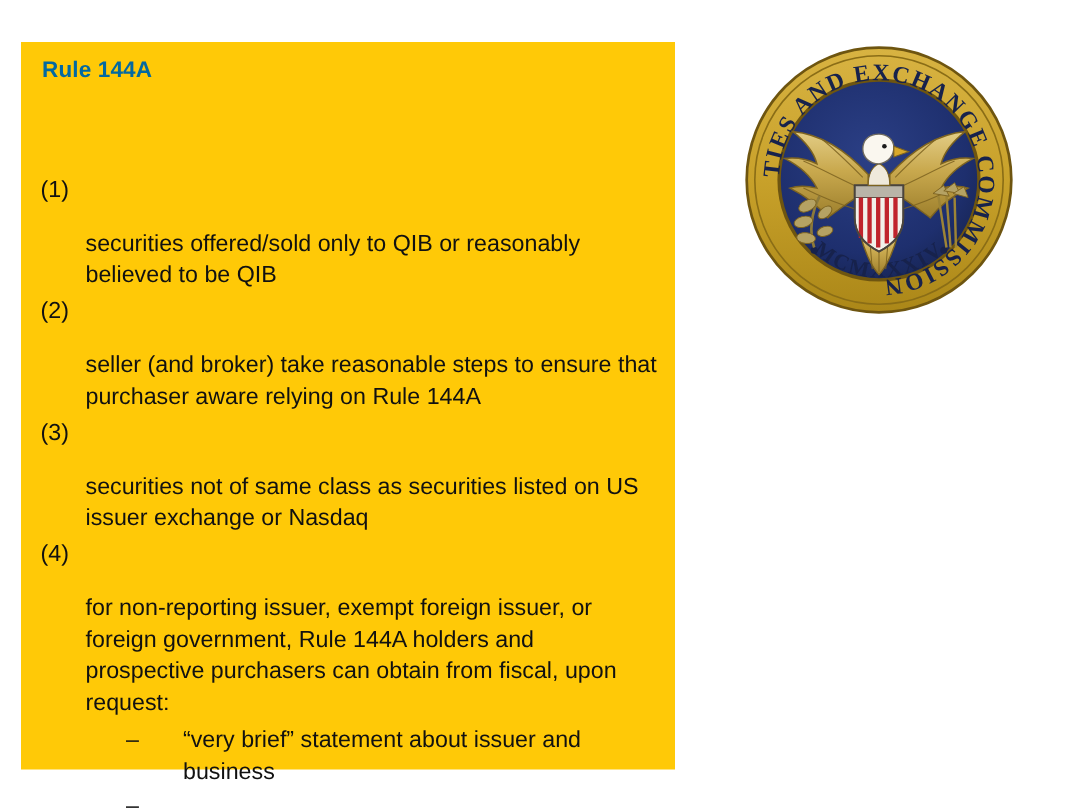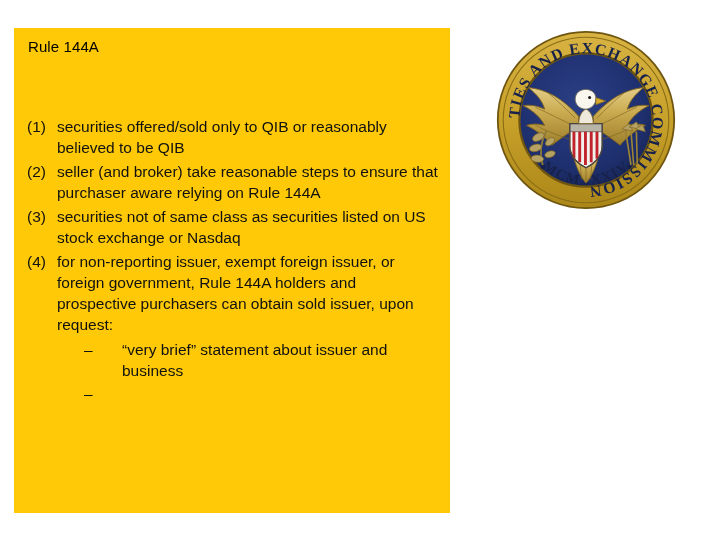--- a/index.html
+++ b/index.html
@@ -35,22 +35,22 @@
   }
 
   .heading-block {
     position: absolute;
     left: 14px;
     top: 6px;
     width: 408px;
   }
   .heading-line {
     font-size: 15px;
-    font-weight: normal;
-    color: #000000;
+    font-weight: bold;
+    color: #0369a1;
     line-height: 25px;
     letter-spacing: 0.1px;
   }
 
   .list-block {
     position: absolute;
     left: 0;
     top: 88px;
     width: 436px;
   }
@@ -68,20 +68,21 @@
     font-size: 15.5px;
     color: #111111;
     line-height: 21px;
   }
   .num-text {
     flex: 1 1 auto;
     font-size: 15.5px;
     color: #111111;
     line-height: 21px;
     padding-right: 12px;
+    margin-top: 36px;
   }
 
   .sub-list {
     margin-top: 4px;
   }
   .dash-item {
     display: flex;
     align-items: flex-start;
     margin-bottom: 2px;
   }
@@ -134,26 +135,26 @@
         <span class="num-text">securities offered/sold only to QIB or reasonably believed to be QIB</span>
       </div>
 
       <div class="numbered-item">
         <span class="num-marker">(2)</span>
         <span class="num-text">seller (and broker) take reasonable steps to ensure that purchaser aware relying on Rule 144A</span>
       </div>
 
       <div class="numbered-item">
         <span class="num-marker">(3)</span>
-        <span class="num-text">securities not of same class as securities listed on US stock exchange or Nasdaq</span>
+        <span class="num-text">securities not of same class as securities listed on US issuer exchange or Nasdaq</span>
       </div>
 
       <div class="numbered-item">
         <span class="num-marker">(4)</span>
-        <span class="num-text">for non-reporting issuer, exempt foreign issuer, or foreign government, Rule 144A holders and prospective purchasers can obtain sold issuer, upon request:</span>
+        <span class="num-text">for non-reporting issuer, exempt foreign issuer, or foreign government, Rule 144A holders and prospective purchasers can obtain from fiscal, upon request:</span>
       </div>
 
       <div class="sub-list">
 
         <div class="dash-item">
           <span class="dash-marker">–</span>
           <span class="dash-text">“very brief” statement about issuer and business</span>
         </div>
 
         <div class="dash-item">

